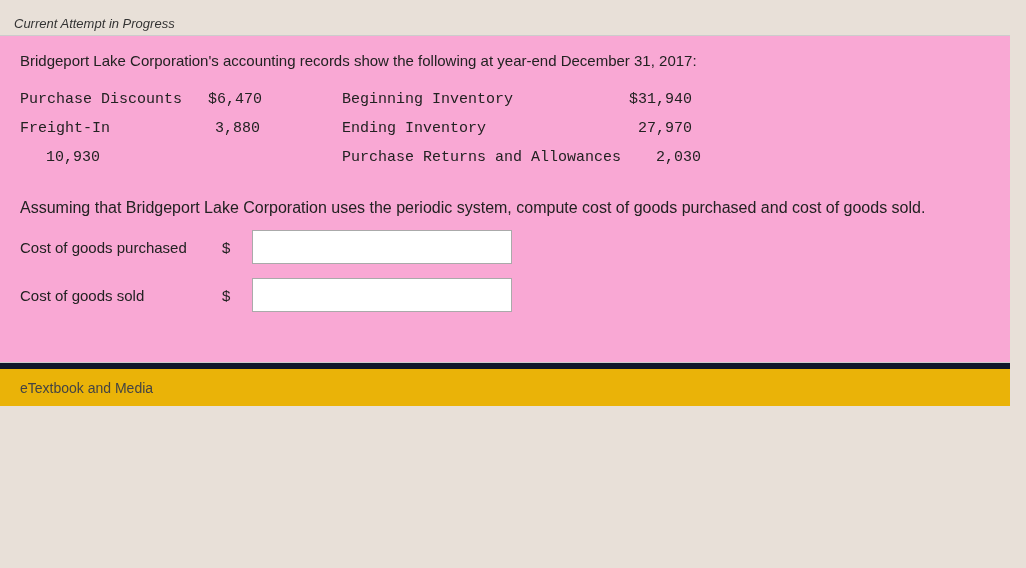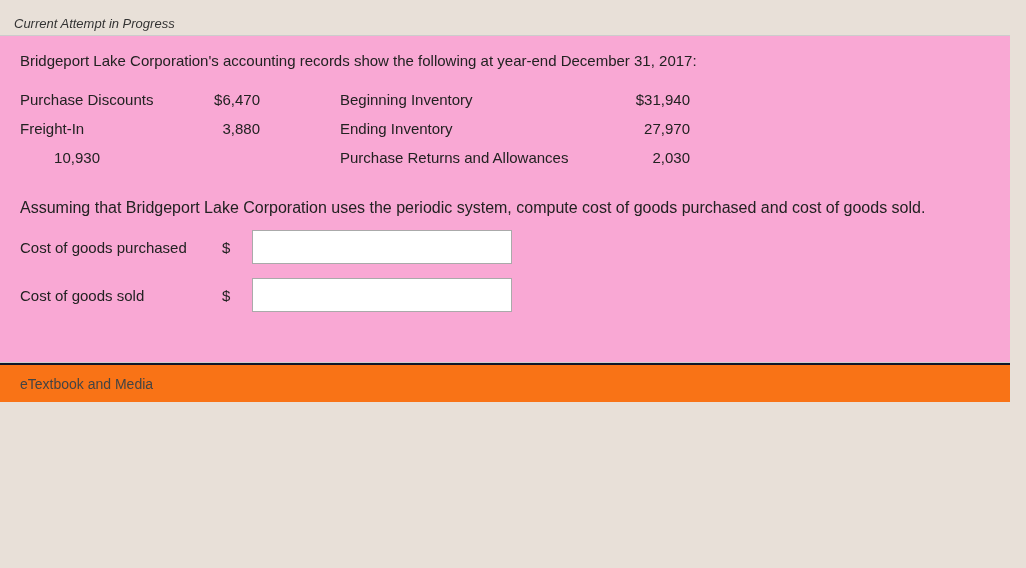--- a/index.html
+++ b/index.html
@@ -42,20 +42,21 @@
     .intro-text {
       font-size: 15px;
       color: #222;
       margin-bottom: 22px;
     }
 
     .data-table {
       display: flex;
       gap: 80px;
       margin-bottom: 30px;
+      font-family: Liberation Mono, monospace;
     }
 
     .col-left, .col-right {
       display: flex;
       flex-direction: column;
       gap: 12px;
     }
 
     .data-row {
       display: flex;
@@ -120,23 +121,23 @@
       width: 260px;
       height: 34px;
       border: 1px solid #aaa;
       background-color: #fff;
       padding: 4px 8px;
       font-size: 15px;
       outline: none;
     }
 
     .footer-bar {
-      background-color: #f97316;
+      background-color: #eab308;
       padding: 10px 20px;
-      border-top: 2px solid #0f172a;
+      border-top: 6px solid #0f172a;
     }
 
     .footer-label {
       font-size: 14px;
       color: #444;
     }
   </style>
 </head>
 <body>
 

